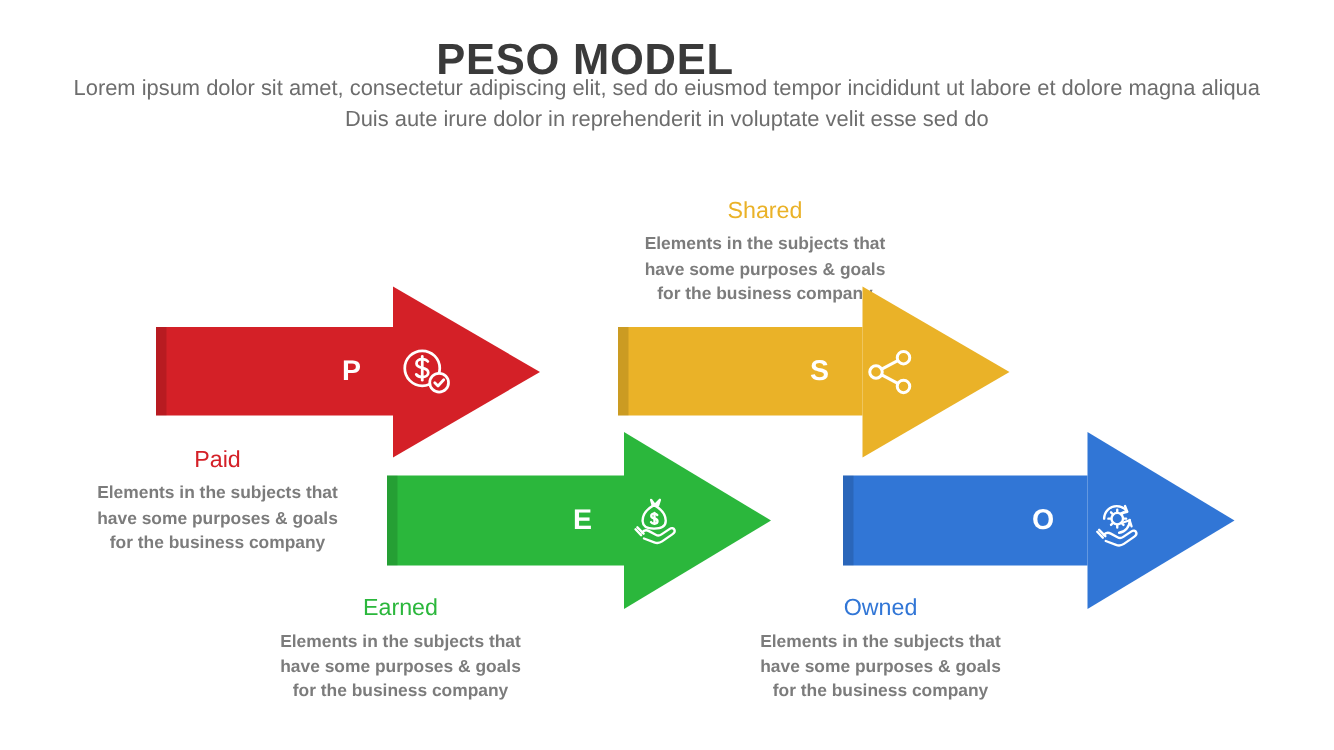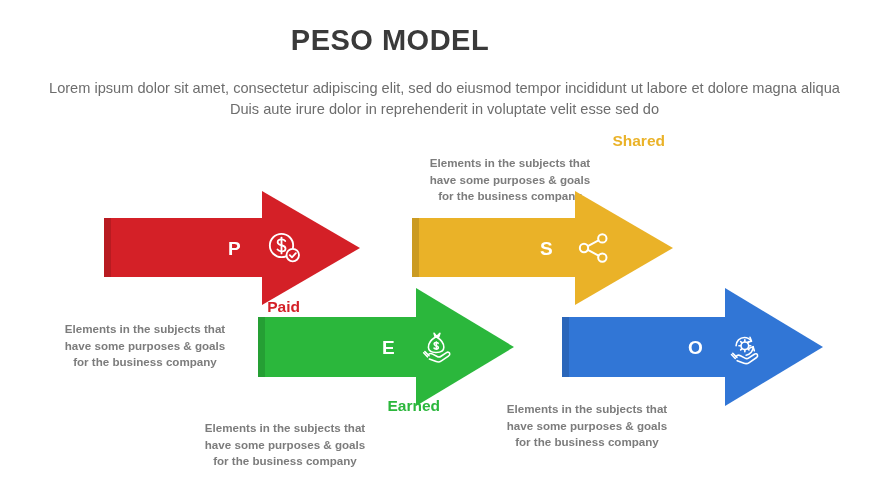--- a/index.html
+++ b/index.html
@@ -13,21 +13,21 @@
   #stage{position:absolute;left:0;top:0;width:889px;height:500px;}
 
   
   .title{
     position:absolute;left:0;top:24px;width:780px;
     text-align:center;
     font-size:29px;font-weight:bold;color:#3a3a3a;
     letter-spacing:.5px;
   }
   .subtitle{
-    position:absolute;left:50%;top:78px;transform:translateX(-50%);
+    position:absolute;left:50%;top:49px;transform:translateX(-50%);
     width:800px;text-align:center;
     font-size:14.6px;line-height:21px;color:#6d6d6d;
   }
 
   
   .arrow{position:absolute;}
   .arrow .shaft{
     position:absolute;left:0;top:0;height:100%;
   }
   .arrow .edge{
@@ -45,21 +45,21 @@
   }
   .arrow .ico{
     position:absolute;top:50%;transform:translateY(-50%);
     width:40px;height:40px;
   }
   .arrow .ico svg{display:block;width:40px;height:40px;}
 
   
   .block{position:absolute;text-align:center;}
   .block .head-label{
-    font-size:15.5px;font-weight:bold;line-height:19px;text-align:right;
+    font-size:15.5px;font-weight:normal;line-height:19px;
   }
   .block .desc{
     margin-top:5px;
     font-size:11.6px;line-height:16.5px;color:#7c7c7c;
     white-space:pre-line;
     font-weight:bold;
   }
 </style>
 </head>
 <body>
@@ -146,26 +146,27 @@
         <path d="M36.4 28.6 l-1.5-4.8 l-4.6 1.6"></path>
         <circle cx="25" cy="22.5" r="4.6"></circle>
         <path d="M25 15.4 v2.2 M25 27.4 v2.2 M17.9 22.5 h2.2 M29.9 22.5 h2.2 M20 17.5 l1.6 1.6 M28.4 25.9 l1.6 1.6 M30 17.5 l-1.6 1.6 M21.6 25.9 l-1.6 1.6"></path>
         <path d="M10.5 31.5 L15.5 36.5"></path>
         <path d="M9 33 L13.5 37.8"></path>
         <path d="M14.2 35.6 c1.6-2 3.4-2.3 5.6-1.1 l5.4 2.9 c1.6.9 3.3.6 4.6-.3 l6.6-4.4 c1.5-1 3.2-.6 3.8.9 .5 1.3-.2 2.4-1.5 3.3 l-8.4 5.8 c-1.9 1.3-4.2 1.6-6.3.8 l-8.2-3.1"></path>
       </svg>
     </div>
   </div>
 
-  <div class="block" style="left:130px;top:396px;width:310px;">
+  <div class="block" style="left:112px;top:396px;width:310px;">
     <div class="head-label" style="color:#2BB73C;">Earned</div>
     <div class="desc">Elements in the subjects that
 have  some purposes &amp; goals
 for the  business company</div>
   </div>
 
   <div class="block" style="left:432px;top:396px;width:310px;">
+    <div class="head-label" style="color:#3176D6;">Owned</div>
     <div class="desc">Elements in the subjects that
 have  some purposes &amp; goals
 for the  business company</div>
   </div>
 
 </div>
 
 </body></html>

